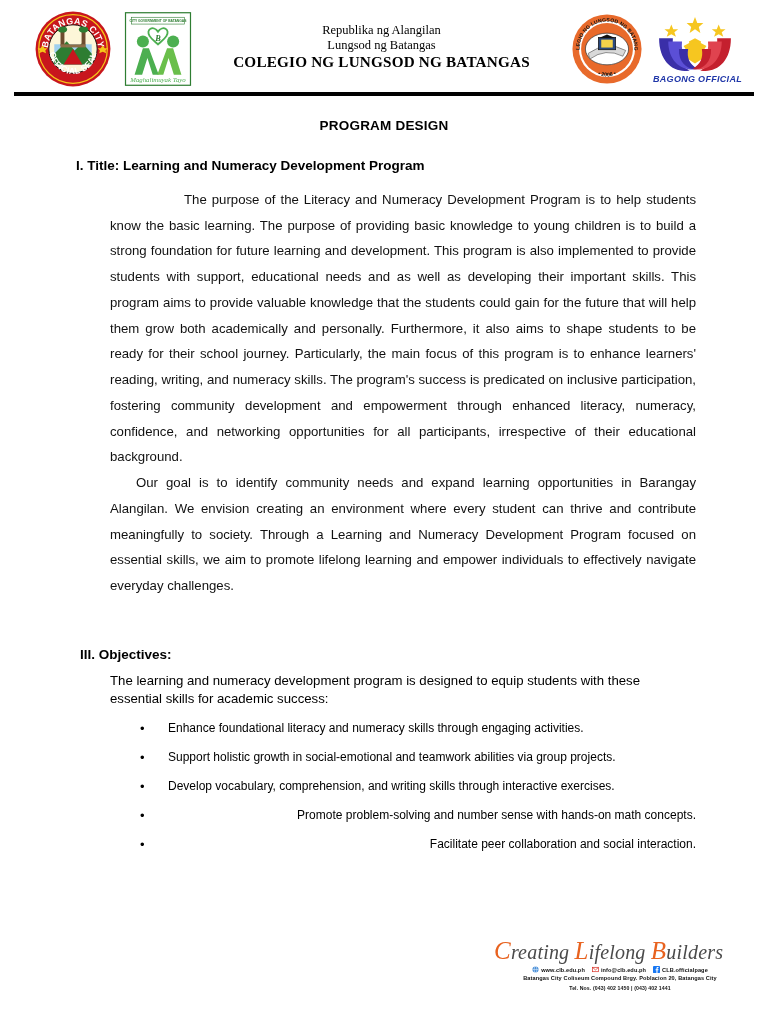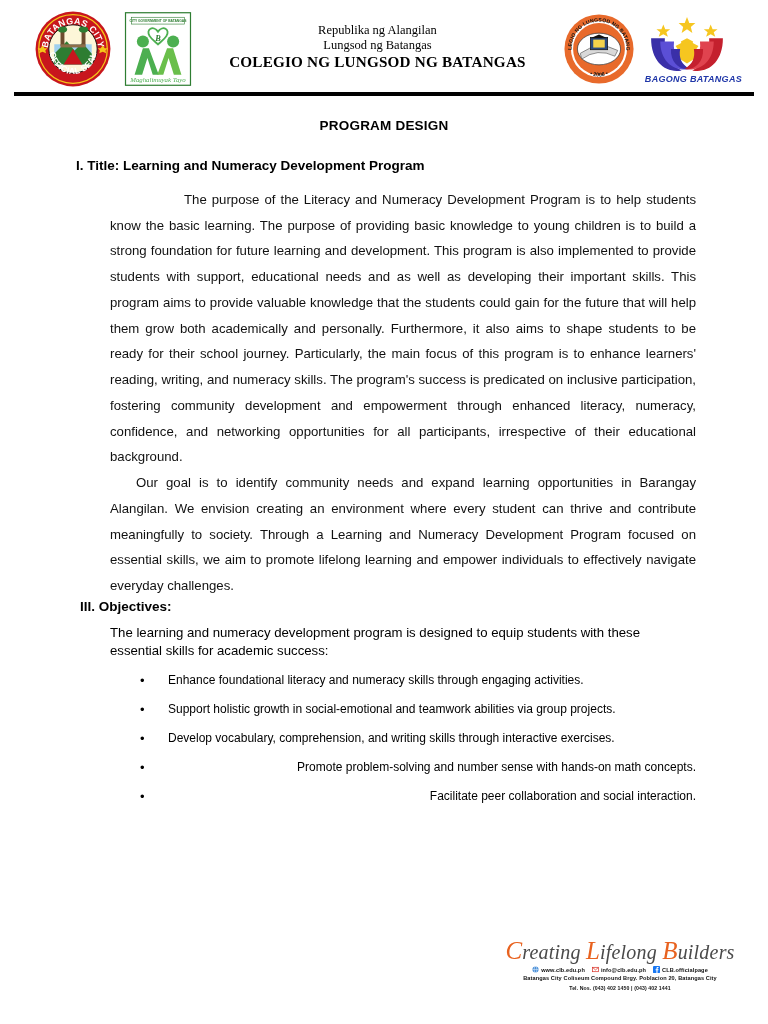--- a/index.html
+++ b/index.html
@@ -83,21 +83,21 @@
     letter-spacing: 0.2px;
     margin: 6px 0 0 0;
   }
   .section-head {
     font-size: 13.5px;
     font-weight: bold;
     margin: 0;
   }
   .sec-title { margin-top: 25px; padding-left: 4px; }
   .sec-rationale { margin-top: 44px; padding-left: 8px; }
-  .sec-objectives { padding-left: 8px; }
+  .sec-objectives { margin-top: 48px; padding-left: 8px; }
 
   .para {
     font-size: 13.2px;
     text-align: justify;
     line-height: 1.95;
     margin: 0;
     padding: 0 0 0 38px;
     color: #111;
   }
   .para.first { margin-top: 14px; text-indent: 74px; }
@@ -143,21 +143,21 @@
     text-align: center;
   }
   .tagline {
     font-family: "Liberation Serif", serif;
     font-style: italic;
     font-size: 20px;
     color: #4a4a4a;
     white-space: nowrap;
     letter-spacing: 0.2px;
     line-height: 1;
-    text-align: center;
+    text-align: left;
   }
   .tagline .cap {
     color: #e8621f;
     font-size: 25px;
   }
   .footer-contacts {
     margin-top: 3px;
     font-size: 5.6px;
     font-weight: bold;
     color: #111;
@@ -275,21 +275,21 @@
             <path d="M55 34 L35 50 L55 63 Z" fill="#f6c620"></path>
             <path d="M55 34 L75 50 L55 63 Z" fill="#f6c620"></path>
           </g>
           <path d="M8 30 C8 62 28 76 48 72 C34 66 24 52 26 30 Z" fill="#3a2fa8"></path>
           <path d="M102 30 C102 62 82 76 62 72 C76 66 86 52 84 30 Z" fill="#c4202e"></path>
           <path d="M20 34 C20 62 40 74 58 70 C44 62 36 50 38 34 Z" fill="#5b4fd6"></path>
           <path d="M90 34 C90 62 70 74 52 70 C66 62 74 50 72 34 Z" fill="#e0434f"></path>
           <path d="M34 44 C33 62 46 72 58 70 C48 64 44 56 46 44 Z" fill="#3a2fa8"></path>
           <path d="M76 44 C77 62 64 72 52 70 C62 64 66 56 64 44 Z" fill="#c4202e"></path>
         </svg>
-        <div style="font-family:'Liberation Sans',sans-serif;font-size:9px;font-weight:bold;font-style:italic;color:#1f36a8;margin-top:-4px;letter-spacing:0.3px;">BAGONG BATANGAS</div>
+        <div style="font-family:'Liberation Sans',sans-serif;font-size:9px;font-weight:bold;font-style:italic;color:#1f36a8;margin-top:-4px;letter-spacing:0.3px;">BAGONG OFFICIAL</div>
       </div>
     </div>
   </div>
 
   <div class="divider"></div>
 
   <div class="content">
 
     <div class="doc-title">PROGRAM DESIGN</div>
 

